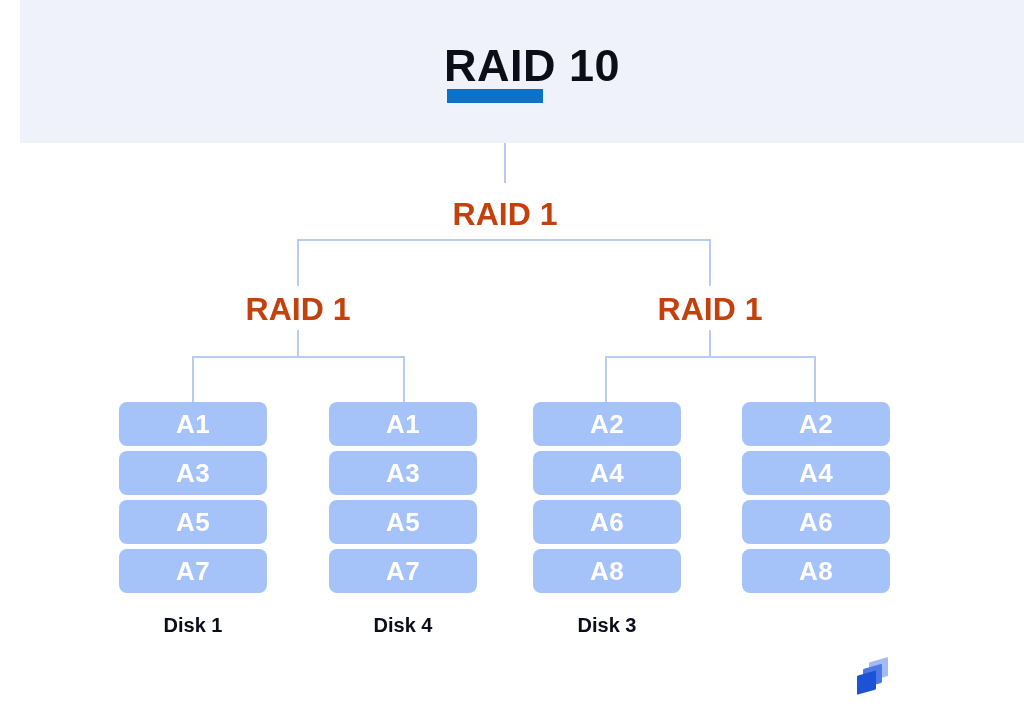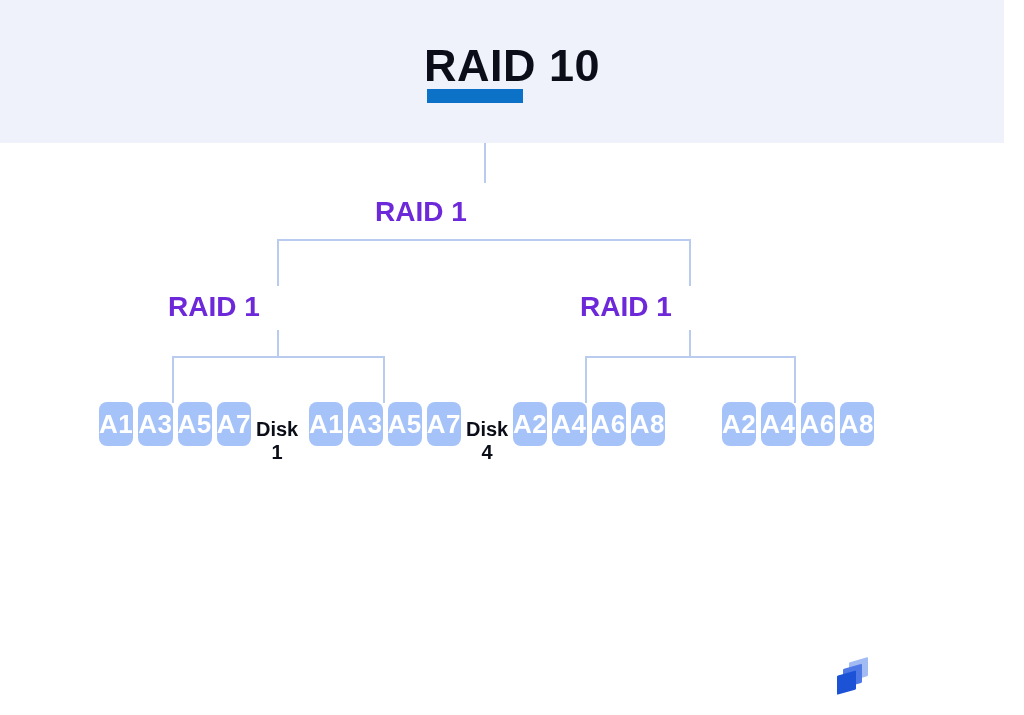--- a/index.html
+++ b/index.html
@@ -7,20 +7,21 @@
     padding: 0;
     background: #ffffff;
     font-family: "Liberation Sans", "DejaVu Sans", sans-serif;
   }
   .canvas {
     position: relative;
     width: 1004px;
     height: 715px;
     background: #ffffff;
     overflow: hidden;
+    margin-left: 20px;
   }
 
   
   .header {
     position: absolute;
     left: 0; top: 0;
     width: 1024px; height: 143px;
     background: #eff2fb;
   }
   .page-title {
@@ -45,31 +46,33 @@
     position: absolute;
     background: #b9cbee;
   }
   .vline { width: 2px; }
   .hline { height: 2px; }
 
   
   .node-label {
     position: absolute;
     width: 220px;
-    font-size: 28px;
+    text-align: center;
+    font-size: 32px;
     font-weight: 800;
-    color: #6d28d9;
+    color: #c2410c;
   }
 
   
   .disk-col {
     position: absolute;
     top: 402px;
     width: 148px;
     display: flex;
+    flex-direction: column;
     gap: 5px;
   }
   .block {
     height: 44px;
     border-radius: 8px;
     background: #a5c3f8;
     color: #ffffff;
     font-size: 26px;
     font-weight: 800;
     letter-spacing: 0.5px;
@@ -145,20 +148,21 @@
     <div class="block">A5</div>
     <div class="block">A7</div>
     <div class="disk-name">Disk 4</div>
   </div>
 
   <div class="disk-col" style="left:513px;">
     <div class="block">A2</div>
     <div class="block">A4</div>
     <div class="block">A6</div>
     <div class="block">A8</div>
+    <div class="disk-name">Disk 3</div>
   </div>
 
   <div class="disk-col" style="left:722px;">
     <div class="block">A2</div>
     <div class="block">A4</div>
     <div class="block">A6</div>
     <div class="block">A8</div>
   </div>
 
   <div class="brand">

